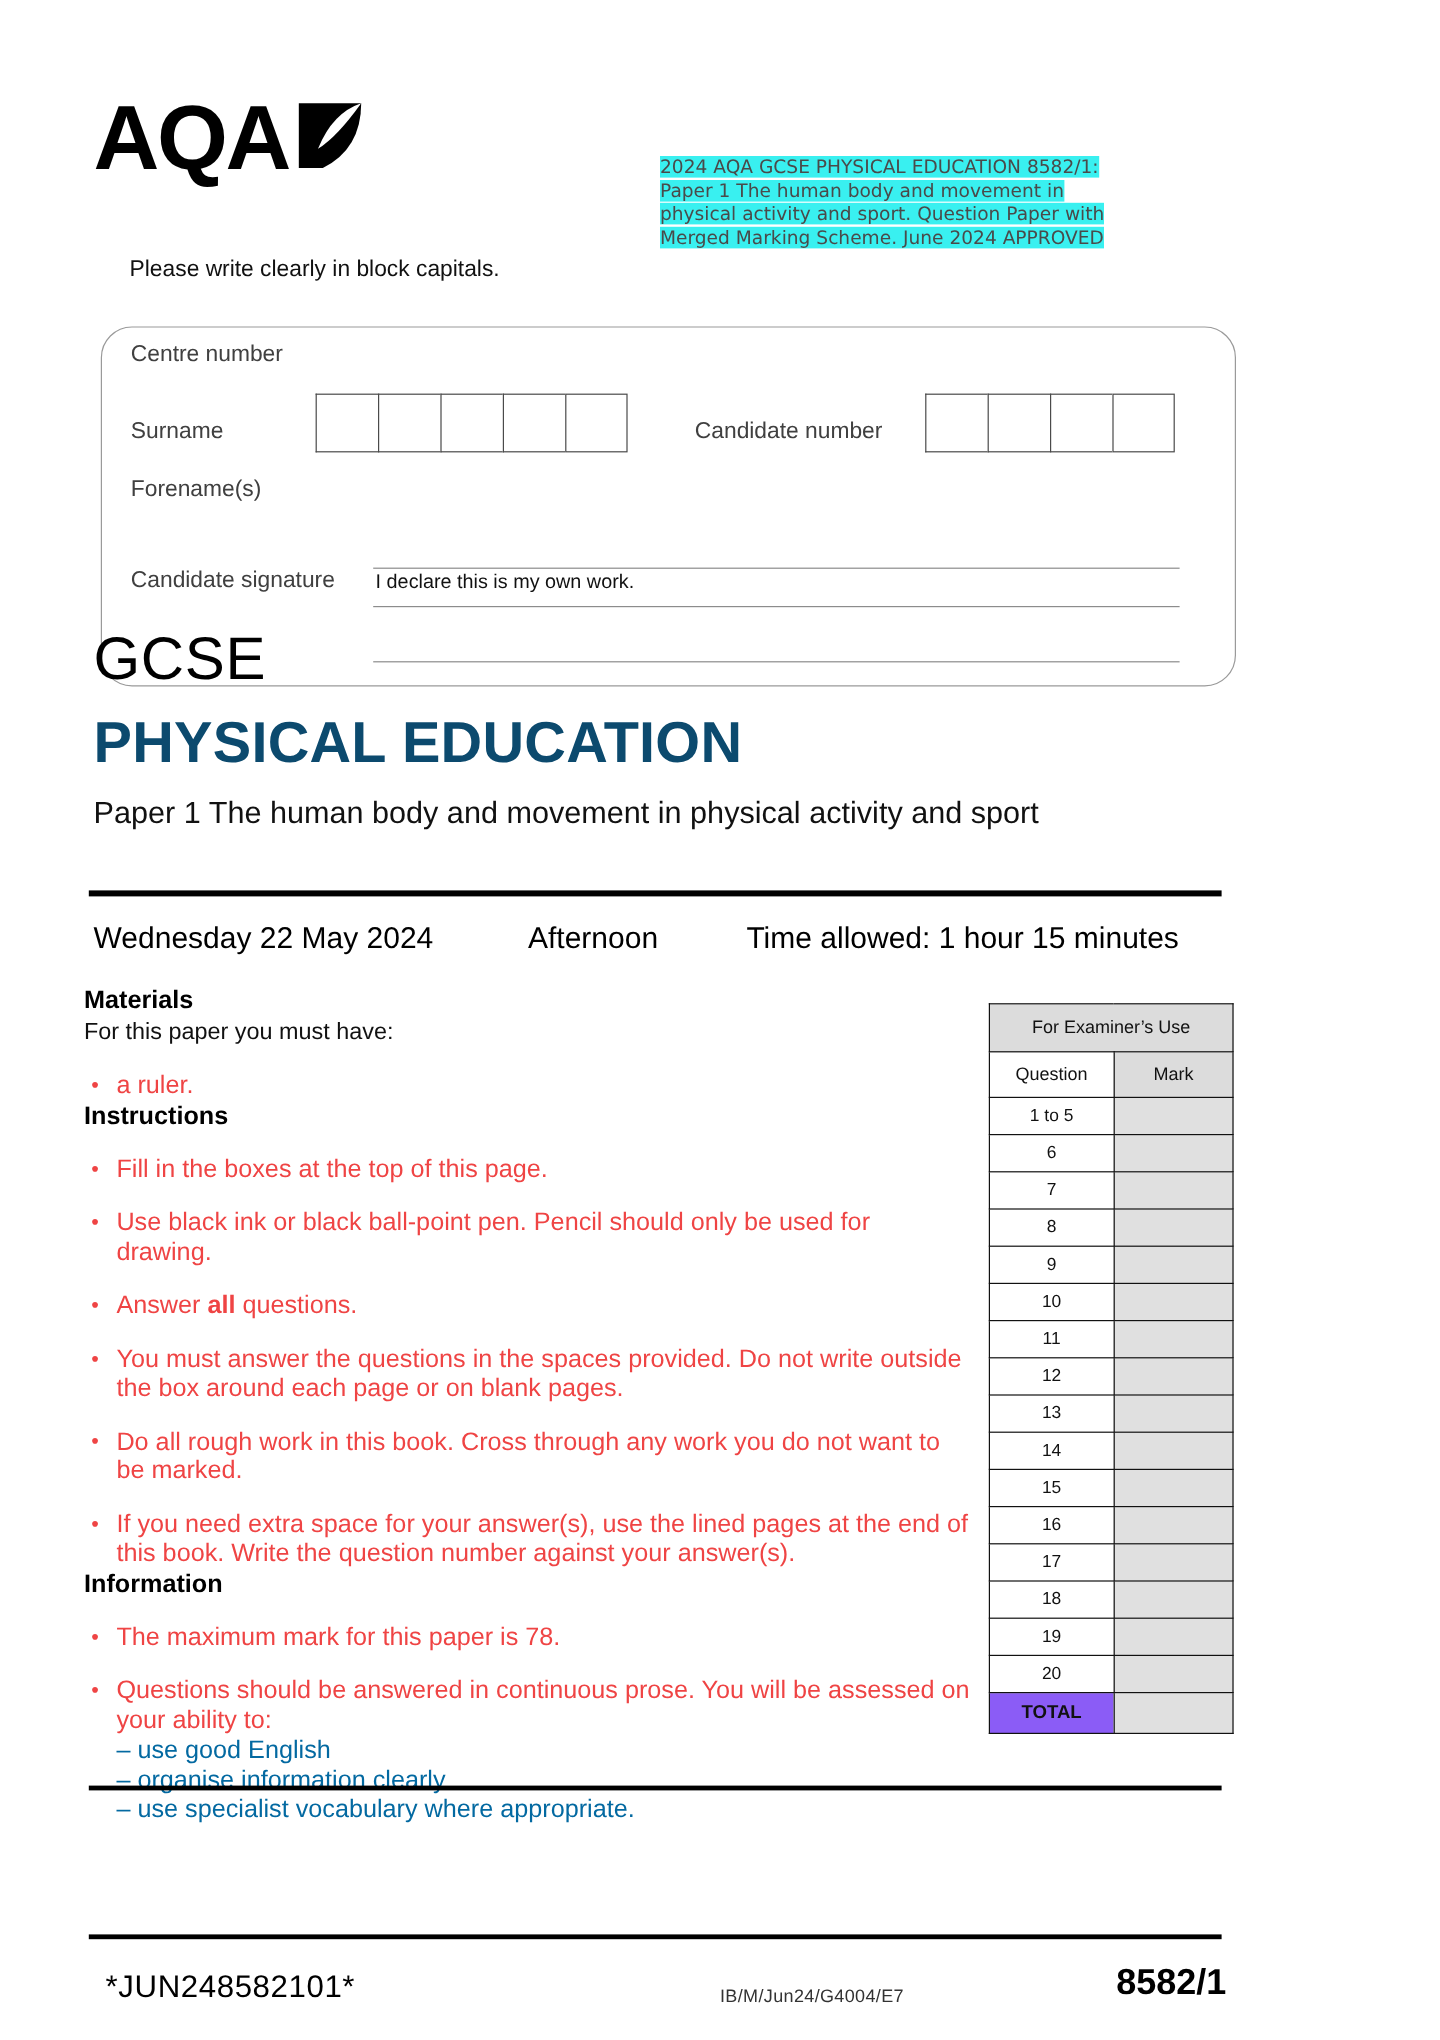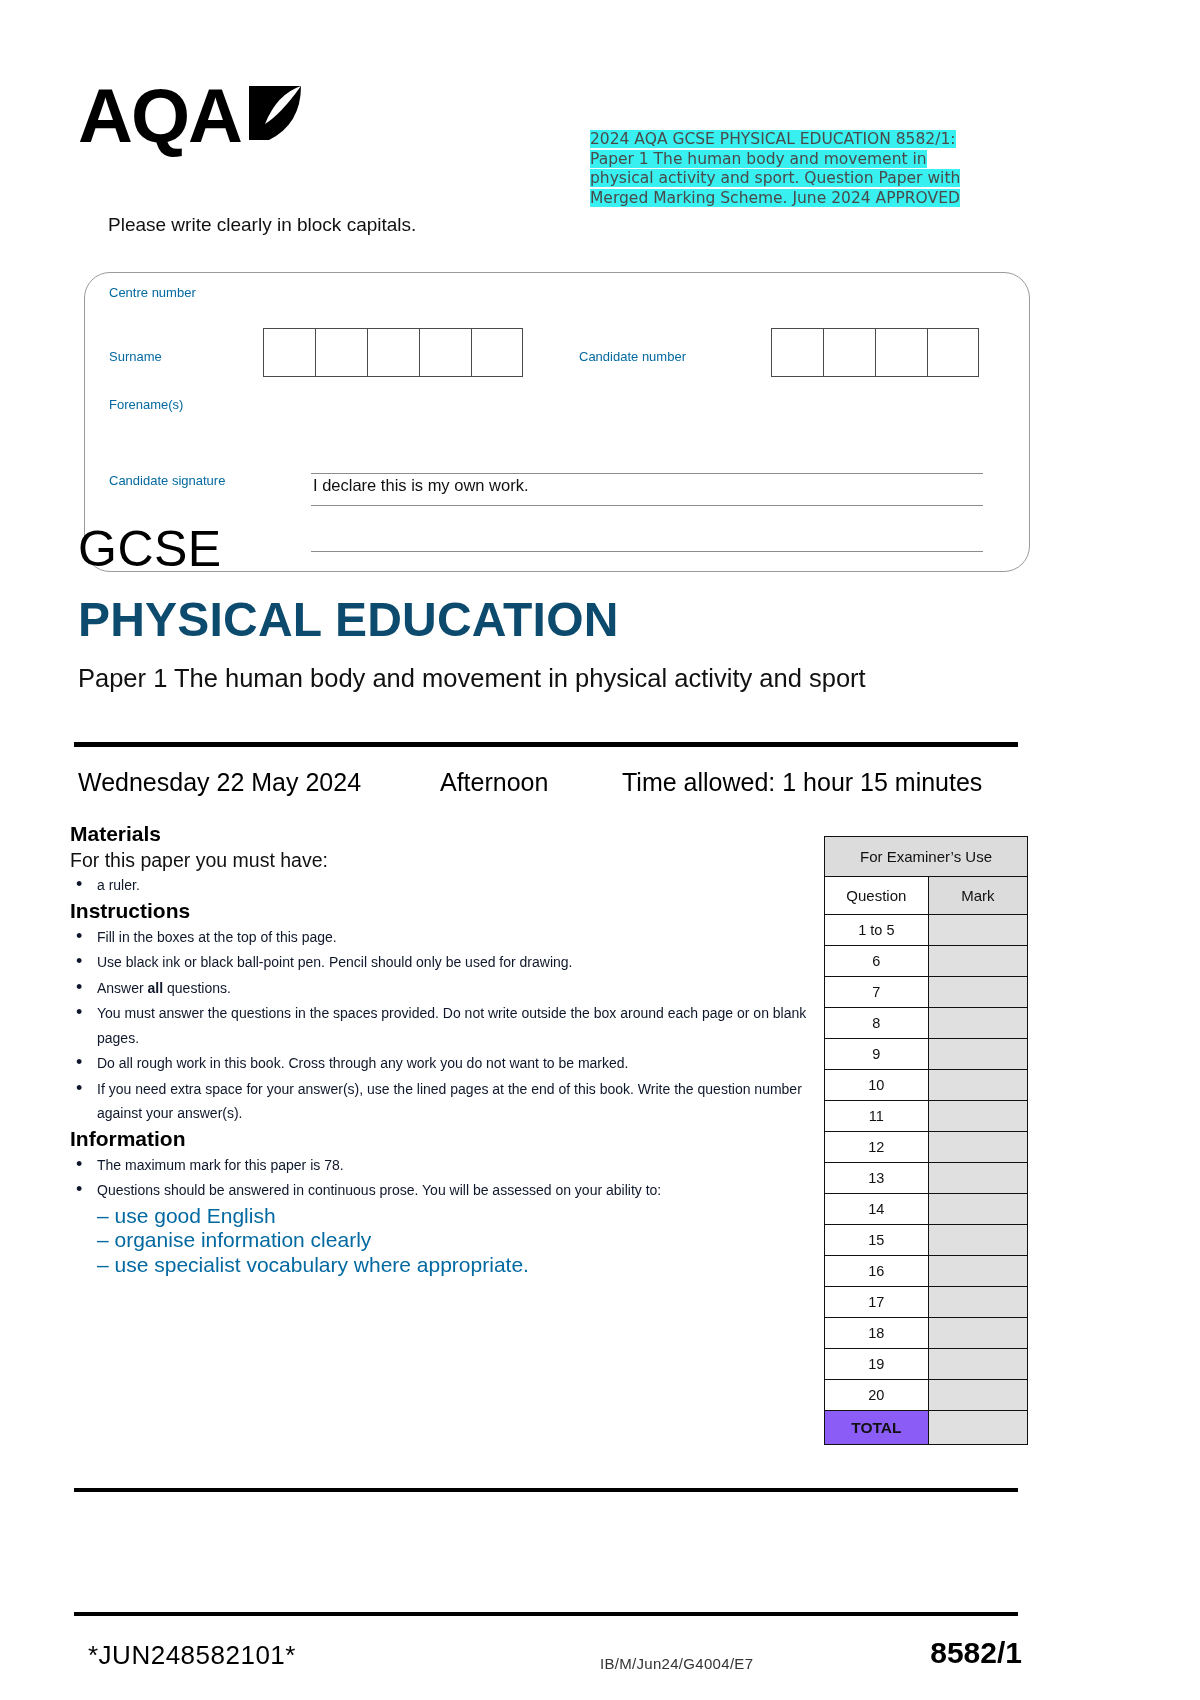--- a/index.html
+++ b/index.html
@@ -40,21 +40,21 @@
   .logo-leaf {
     position: relative;
     width: 56px; height: 58px;
     margin-left: 6px; margin-top: 6px;
   }
   .logo-leaf svg { display: block; }
 
   
   .hl-note {
     position: absolute;
-    left: 590px; top: 130px;
+    left: 550px; top: 130px;
     width: 440px;
     font-family: "DejaVu Sans", sans-serif;
     font-size: 15.5px;
     line-height: 19.5px;
     color: #4a4a4a;
   }
   .hl-note span {
     background: #39f0f0;
     box-decoration-break: clone;
     -webkit-box-decoration-break: clone;
@@ -71,22 +71,22 @@
   
   .cand-box {
     position: absolute;
     left: 84px; top: 272px;
     width: 946px; height: 300px;
     border: 1.6px solid #9a9a9a;
     border-radius: 26px;
   }
   .lbl {
     position: absolute;
-    font-size: 13px;
-    color: #0369a1;
+    font-size: 19px;
+    color: #404040;
     white-space: nowrap;
   }
   .lbl-centre   { left: 24px;  top: 12px; }
   .lbl-surname  { left: 24px;  top: 76px; }
   .lbl-forename { left: 24px;  top: 124px; }
   .lbl-signature{ left: 24px;  top: 200px; }
   .lbl-candno   { left: 494px; top: 76px; }
 
   .boxrow {
     position: absolute;
@@ -183,24 +183,25 @@
     color: #111;
     margin: 0;
   }
   ul.bullets {
     list-style: none;
     margin: 0; padding: 0;
   }
   ul.bullets > li {
     position: relative;
     padding-left: 27px;
-    font-size: 14px;
+    font-size: 21px;
     line-height: 24.5px;
-    color: #0f172a;
+    color: #ef4444;
     margin-bottom: 1px;
+    margin-top: 20px;
   }
   ul.bullets > li::before {
     content: "\2022";
     position: absolute;
     left: 6px; top: -1px;
     font-size: 18px;
   }
   .subdash {
     padding-left: 27px;
     font-size: 21px;

